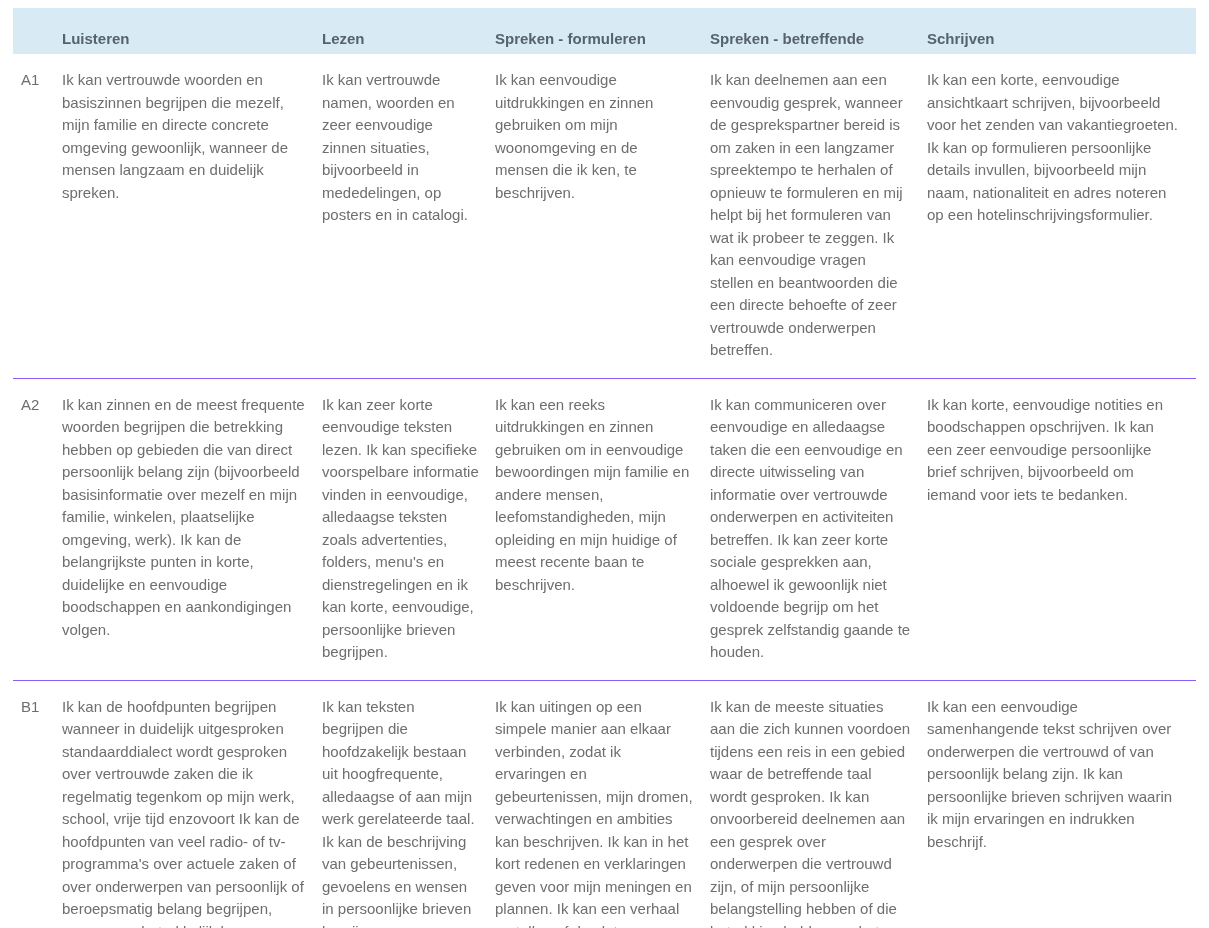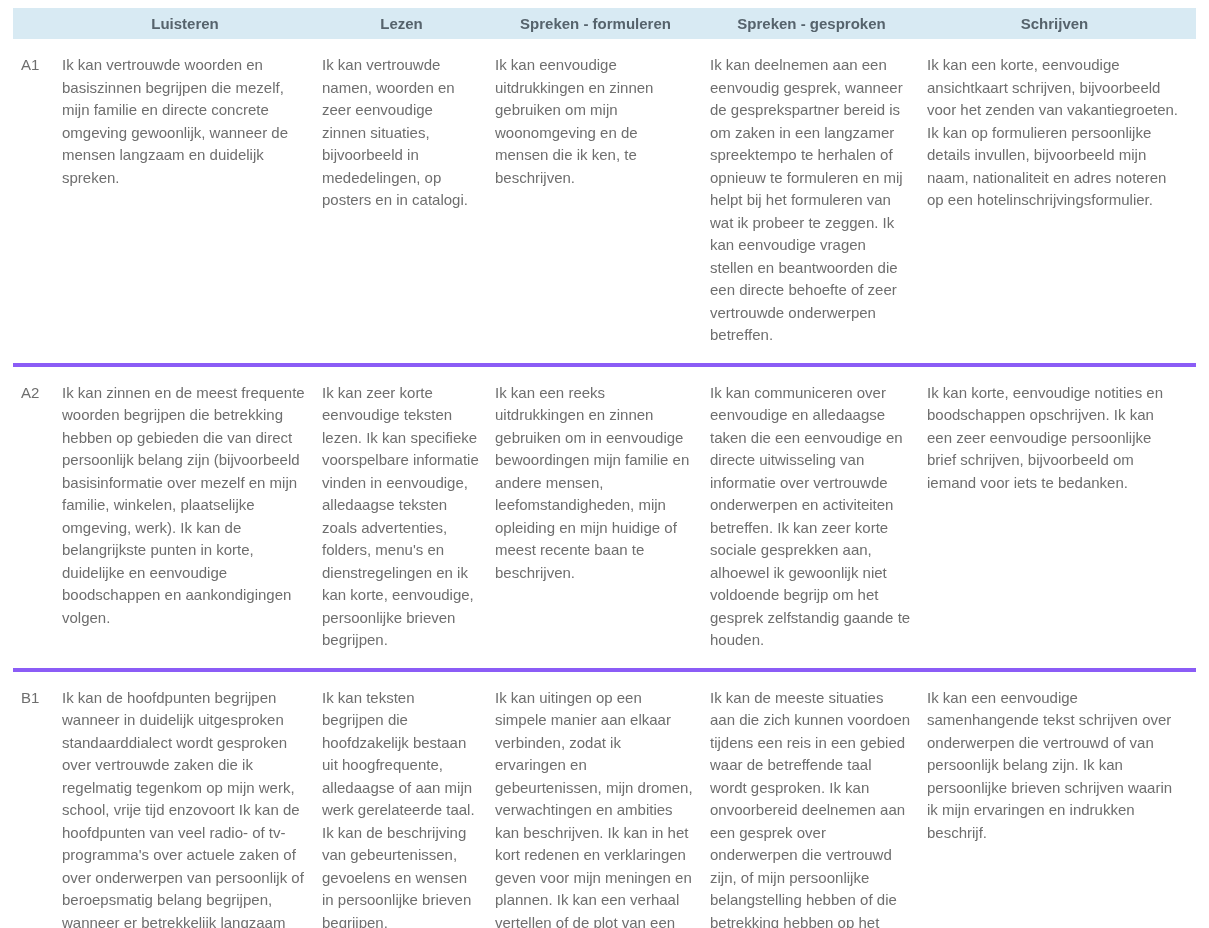--- a/index.html
+++ b/index.html
@@ -26,42 +26,42 @@
   col.c-2 { width: 173px; }
   col.c-3 { width: 215px; }
   col.c-4 { width: 217px; }
   col.c-5 { width: auto; }
 
   thead th {
     background: #d8eaf3;
     color: #56636c;
     font-size: 15px;
     font-weight: bold;
-    text-align: center;
-    padding: 7px 14px 7px 0;
+    text-align: left;
+    padding: 22px 14px 7px 0;
     white-space: nowrap;
     overflow: hidden;
   }
   thead th.level-head {
     padding-left: 8px;
   }
 
   tbody td {
     vertical-align: top;
     color: #6e6e6e;
     font-size: 15px;
     line-height: 22.5px;
     padding: 15px 16px 16px 0;
   }
   tbody td.level-cell {
     padding-left: 8px;
     padding-right: 4px;
   }
   tbody tr + tr td {
-    border-top: 4px solid #8b5cf6;
+    border-top: 1px solid #8b5cf6;
   }
 </style>
 </head>
 <body>
 
 <div class="table-wrap">
   <table class="cefr-grid">
     <colgroup>
       <col class="c-level">
       <col class="c-1">
@@ -69,21 +69,21 @@
       <col class="c-3">
       <col class="c-4">
       <col class="c-5">
     </colgroup>
     <thead>
       <tr>
         <th class="level-head"></th>
         <th>Luisteren</th>
         <th>Lezen</th>
         <th>Spreken - formuleren</th>
-        <th>Spreken - gesproken</th>
+        <th>Spreken - betreffende</th>
         <th>Schrijven</th>
       </tr>
     </thead>
     <tbody>
       <tr>
         <td class="level-cell">A1</td>
         <td>Ik kan vertrouwde woorden en basiszinnen begrijpen die mezelf, mijn familie en directe concrete omgeving gewoonlijk, wanneer de mensen langzaam en duidelijk spreken.</td>
         <td>Ik kan vertrouwde namen, woorden en zeer eenvoudige zinnen situaties, bijvoorbeeld in mededelingen, op posters en in catalogi.</td>
         <td>Ik kan eenvoudige uitdrukkingen en zinnen gebruiken om mijn woonomgeving en de mensen die ik ken, te beschrijven.</td>
         <td>Ik kan deelnemen aan een eenvoudig gesprek, wanneer de gesprekspartner bereid is om zaken in een langzamer spreektempo te herhalen of opnieuw te formuleren en mij helpt bij het formuleren van wat ik probeer te zeggen. Ik kan eenvoudige vragen stellen en beantwoorden die een directe behoefte of zeer vertrouwde onderwerpen betreffen.</td>

